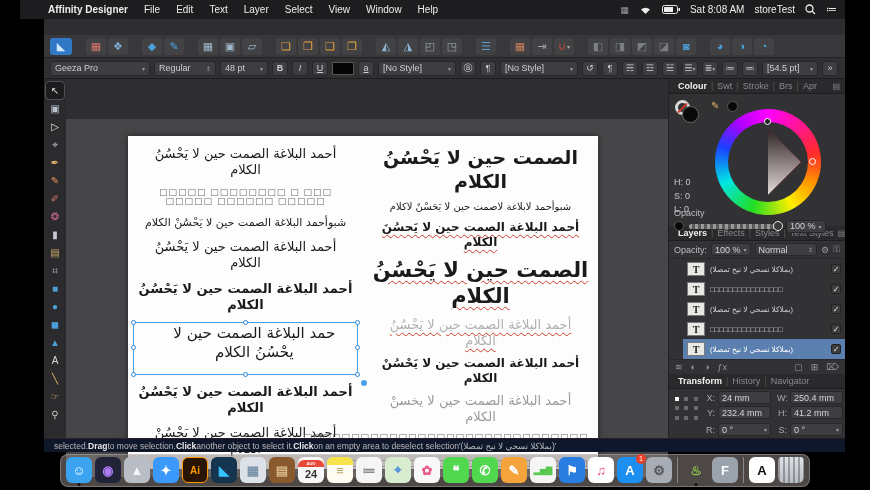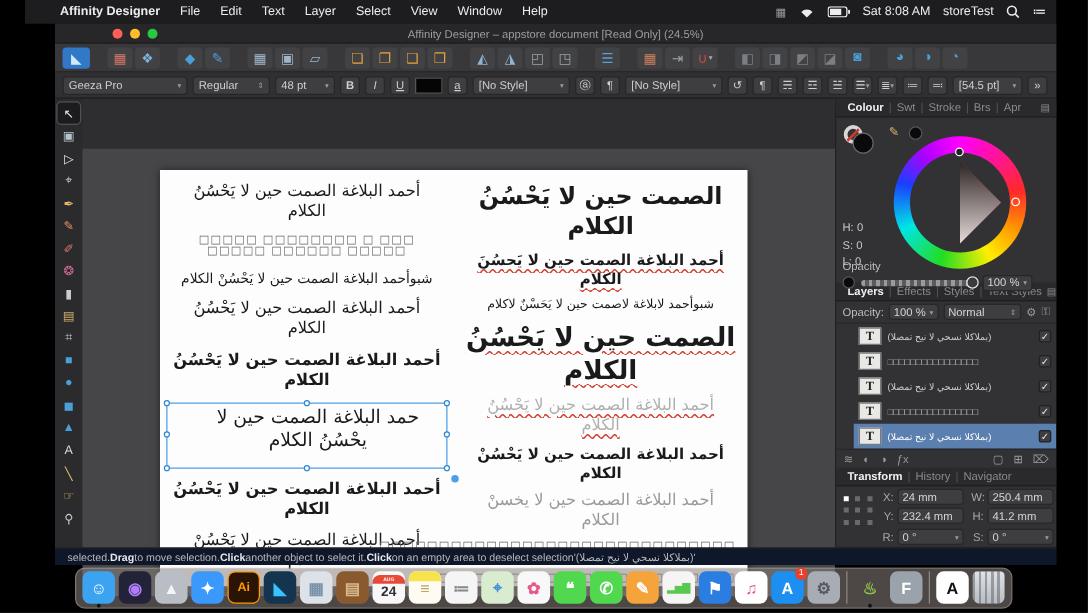--- a/index.html
+++ b/index.html
@@ -214,26 +214,20 @@
     <svg width="11" height="11" viewBox="0 0 11 11">
       <circle cx="4.5" cy="4.5" r="3.5" fill="none" stroke="#ececec" stroke-width="1.3"></circle>
       <line x1="7" y1="7" x2="10" y2="10" stroke="#ececec" stroke-width="1.3"></line>
     </svg>
     <span class="mini-icon" style="font-size:11px;color:#ececec;">≔</span>
   </span>
 </div>
 
 <div id="window">
 
-  <div id="title-bar">
-    <span class="tl" style="left:46px;background:#ff5f57;"></span>
-    <span class="tl" style="left:60px;background:#febc2e;"></span>
-    <span class="tl" style="left:74px;background:#28c840;"></span>
-    <div id="title-text">Affinity Designer – appstore document [Read Only] (24.5%)</div>
-  </div>
 
   <div id="main-toolbar">
       <div class="tb-group">
         <div class="tb-icon app-tile sel">
           <span style="color: rgb(207, 233, 255);">◣</span>
         </div>
       </div>
       <div class="tb-group">
         <div class="tb-icon">
           <span style="color: rgb(212, 117, 106);">▦</span>
@@ -456,22 +450,22 @@
             <span class="handle h-br"></span>
             <span class="rot-dot"></span>
             <div class="doc-line" style="font-size: 15px;">حمد البلاغة الصمت حين لا يحْسُنُ الكلام</div>
           </div>
           <div class="doc-line" style="font-size: 13px; font-weight: bold;">أحمد البلاغة الصمت حين لا يَحْسُنُ الكلام</div>
           <div class="doc-line" style="font-size: 13px;">أحمد البلاغة الصمت حين لا يَحْسُنْ الكلام</div>
           <div class="doc-line" style="font-size: 12px;">أحمد البلاغة الصمت حين لا يَحْسُنُ الكلام</div>
         </div>
       <div class="doc-col" id="doc-col-right">
           <div class="doc-line" style="font-size: 19px; font-weight: bold;">الصمت حين لا يَحْسُنُ الكلام</div>
+          <div class="doc-line" style="font-size: 10px;">شبوأحمد لابلاغة لاصمت حين لا يَحَسْنٌ لاكلام</div>
           <div class="doc-line wavy" style="font-size: 12px; font-weight: bold;">أحمد البلاغة الصمت حين لا يَحسُنَ الكلام</div>
-          <div class="doc-line" style="font-size: 10px;">شبوأحمد لابلاغة لاصمت حين لا يَحَسْنٌ لاكلام</div>
           <div class="doc-line wavy" style="font-size: 21px; font-weight: bold;">الصمت حين لا يَحْسُنُ الكلام</div>
           <div class="doc-line wavy" style="font-size: 13px; color: rgb(176, 176, 176);">أحمد البلاغة الصمت حين لا يَحْسُنُ الكلام</div>
           <div class="doc-line" style="font-size: 12px; font-weight: bold;">أحمد البلاغة الصمت حين لا يَحْسُنْ الكلام</div>
           <div class="doc-line" style="font-size: 13px; color: rgb(154, 154, 154);">أحمد البلاغة الصمت حين لا يخسنْ الكلام</div>
           <div class="doc-line boxes" style="font-size: 9px;">□□□□□□□□□□□□□□□□□□□□□□□□□□□□□□
 □□□□□□□□□□□□□□□</div>
           <div class="doc-line boxes" style="font-size: 9px;">□□□□□□□□□□□□□□□□□□□□□□□□□
 □□□□□□□□□□□□□□□□□□</div>
         </div>
     </div>

